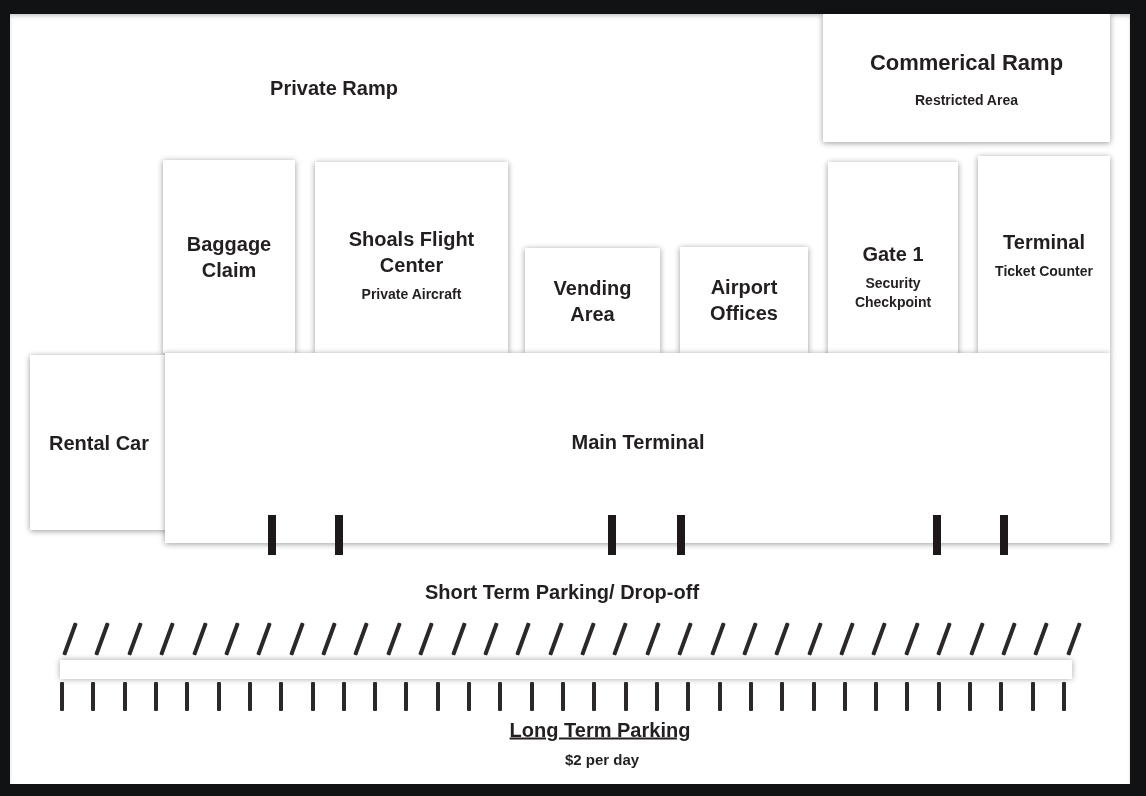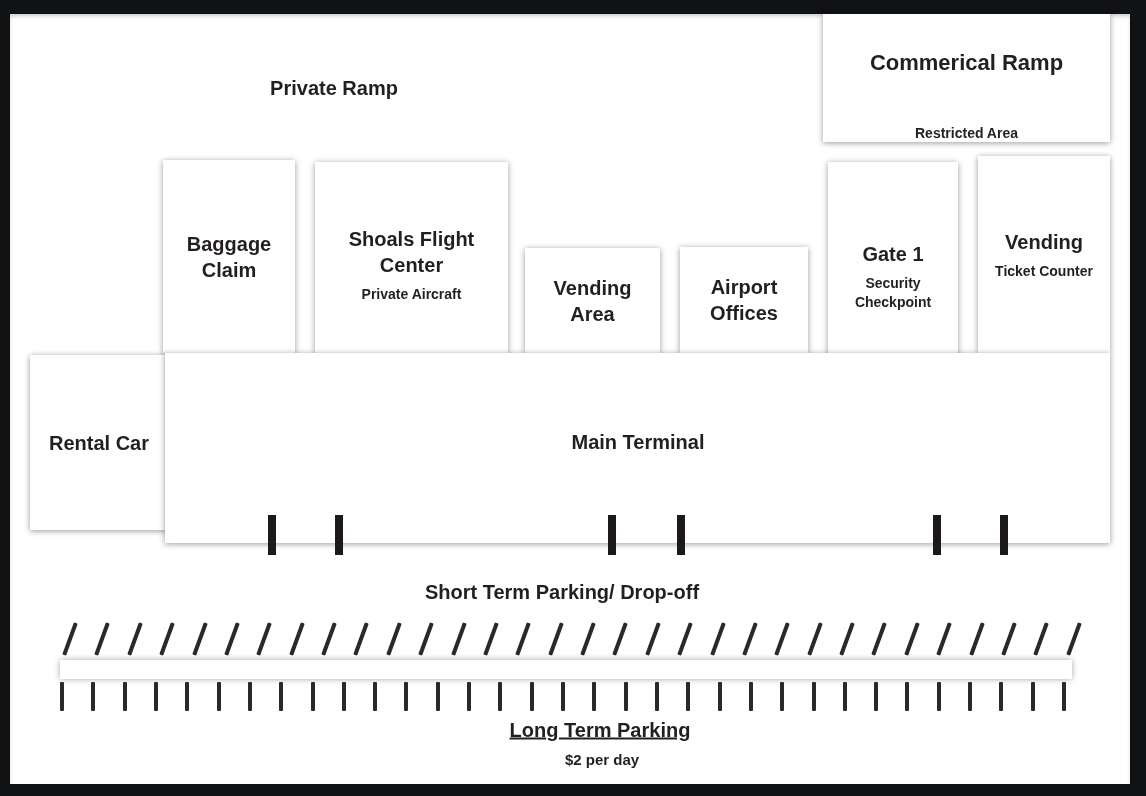--- a/index.html
+++ b/index.html
@@ -8,21 +8,21 @@
   .map{position:absolute;left:10px;top:14px;width:1120px;height:770px;background:#ffffff;
     box-shadow:inset 0 3px 4px -1px rgba(0,0,0,0.22);}
   .bldg{position:absolute;background:#ffffff;box-shadow:0 1px 6px rgba(0,0,0,0.40);
     display:flex;flex-direction:column;align-items:center;justify-content:center;
     text-align:center;font-weight:700;}
   .bldg .label{font-size:20px;line-height:26px;}
   .bldg .sublabel{font-size:14px;line-height:18px;margin-top:7px;}
   .sublabel:empty{display:none;}
 
   
-  .commercial-ramp{left:813px;top:0;width:287px;height:128px;justify-content:space-between;padding-top:36px;box-sizing:border-box;}
+  .commercial-ramp{left:813px;top:0;width:287px;height:128px;justify-content:flex-start;padding-top:36px;box-sizing:border-box;gap:11px;}
   .commercial-ramp .label{font-size:22px;}
   .commercial-ramp .sublabel{margin-top:4px;}
   .baggage-claim{left:153px;top:146px;width:132px;height:193px;padding:0 14px;box-sizing:border-box;}
   .shoals{left:305px;top:148px;width:193px;height:191px;padding:14px 16px 0;box-sizing:border-box;align-items:center;}
   .vending{left:515px;top:234px;width:135px;height:105px;padding:4px 20px;box-sizing:border-box;}
   .airport-offices{left:670px;top:233px;width:128px;height:106px;padding:16px 18px;box-sizing:border-box;}
   .gate-1{left:818px;top:148px;width:130px;height:213px;padding:16px 8px 0;box-sizing:border-box;}
   .gate-1 .sublabel{line-height:19px;}
   .airlines{left:968px;top:142px;width:132px;height:197px;padding:0 3px;box-sizing:border-box;}
   .rental-car{left:20px;top:341px;width:138px;height:175px;}
@@ -81,21 +81,21 @@
       <div class="label">Airport Offices</div>
 
     </div>
 
     <div class="bldg gate-1">
       <div class="label">Gate 1</div>
       <div class="sublabel">Security Checkpoint</div>
     </div>
 
     <div class="bldg airlines">
-      <div class="label">Vending</div>
+      <div class="label">Terminal</div>
       <div class="sublabel">Ticket Counter</div>
     </div>
 
     <div class="bldg rental-car">
       <div class="label">Rental Car</div>
     </div>
 
     <div class="bldg terminal"></div>
     <div class="float-label main-terminal-label">Main Terminal</div>
 

